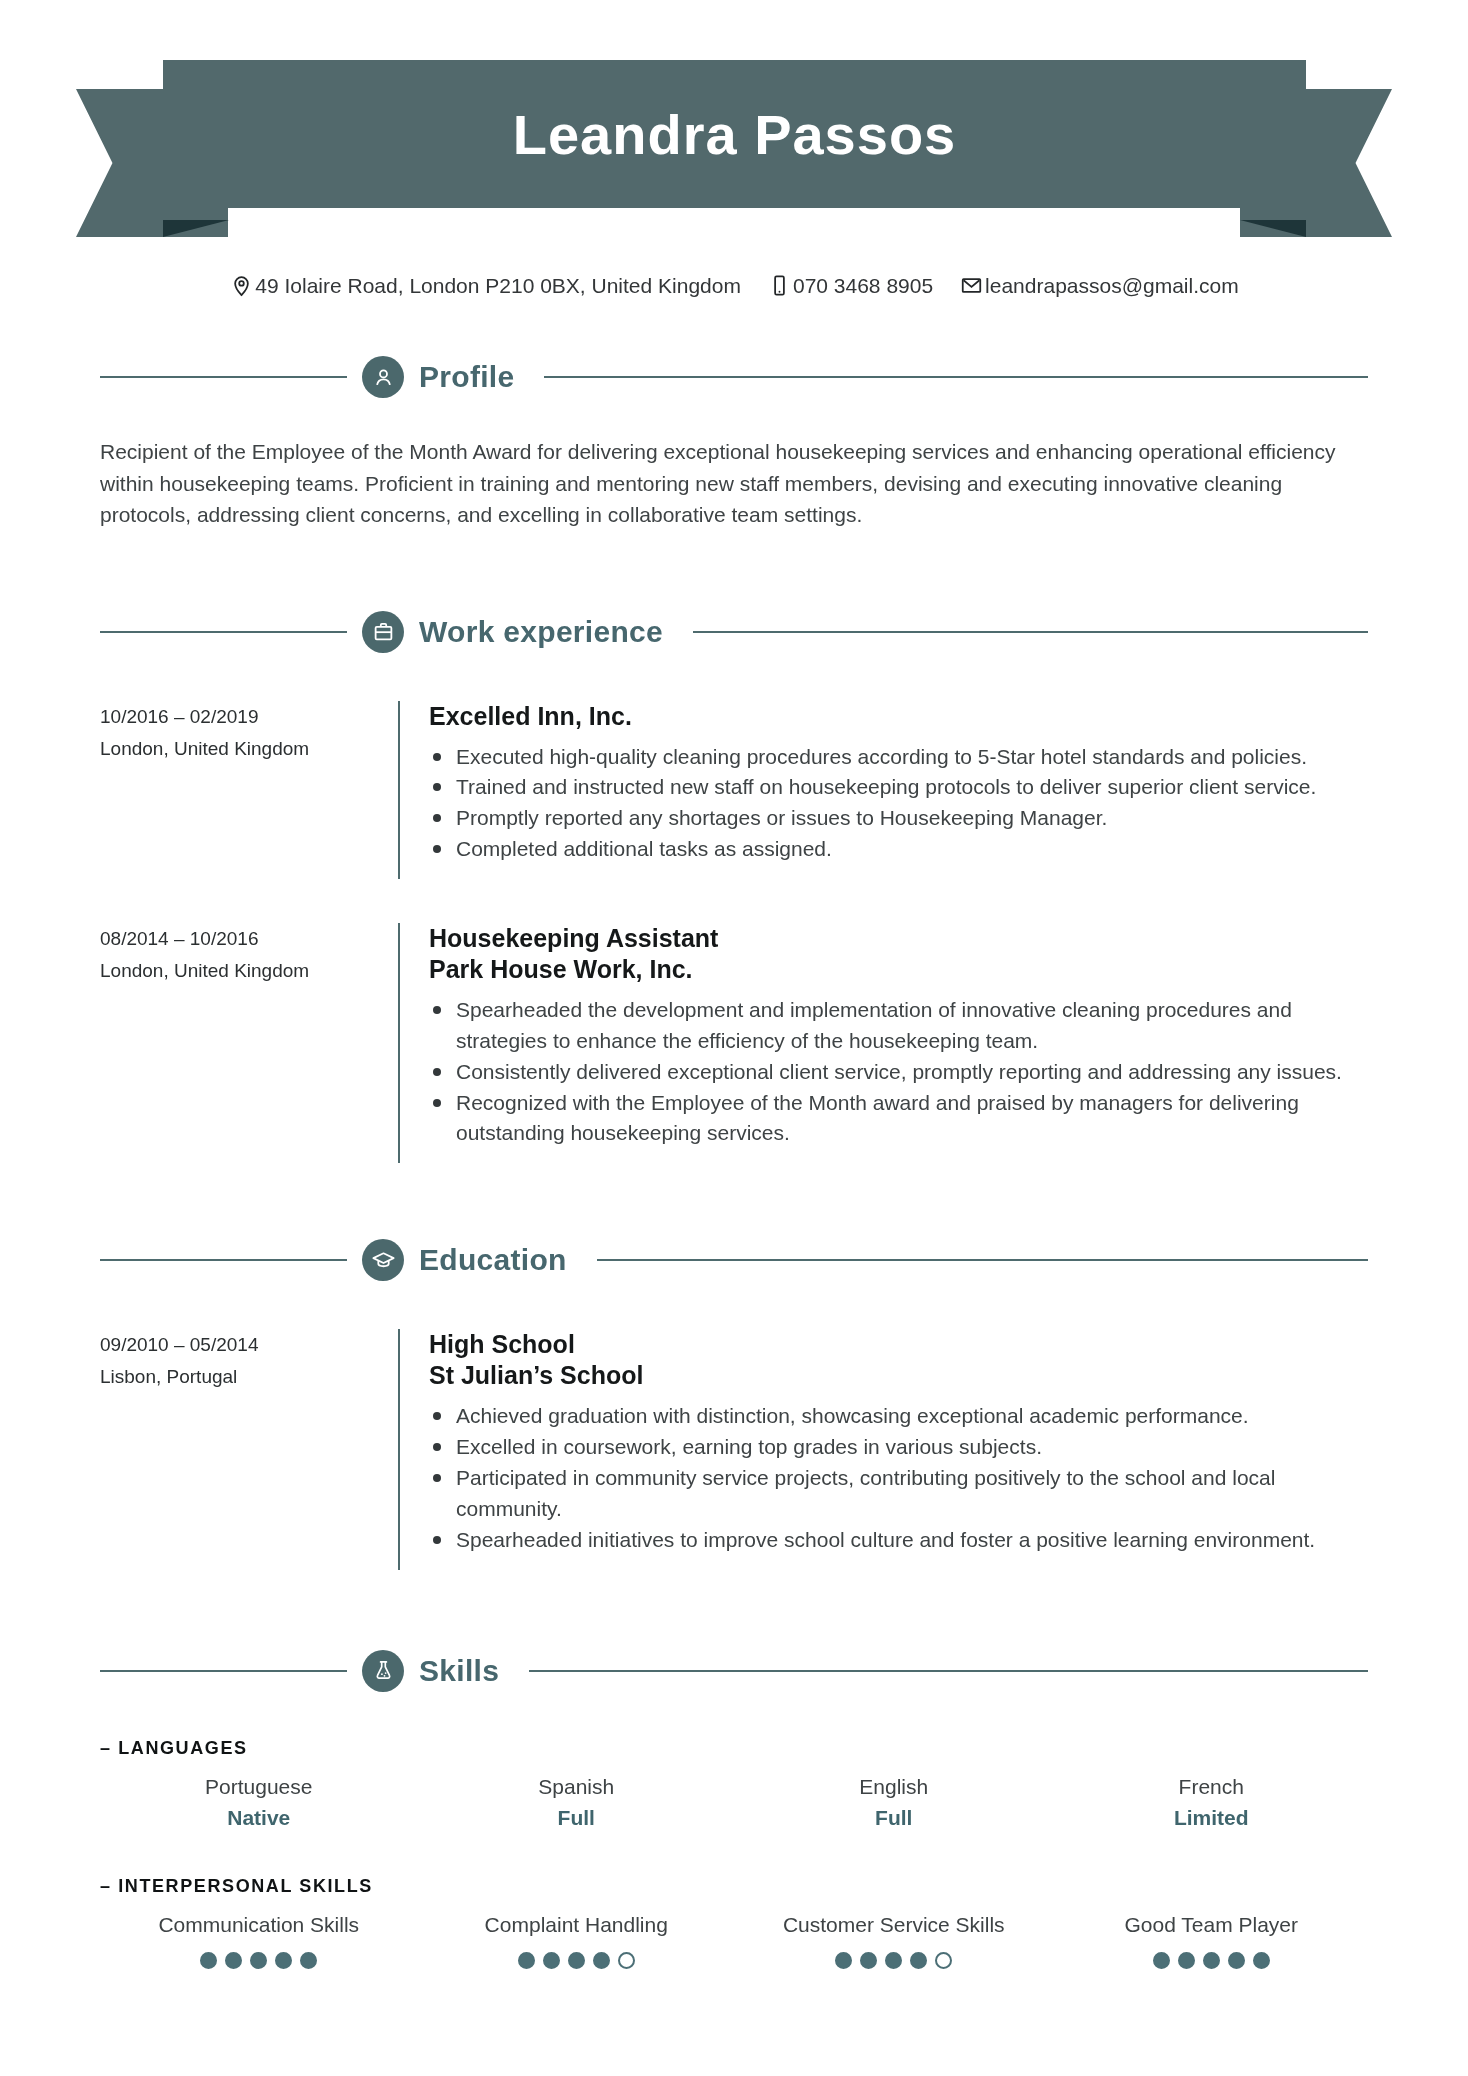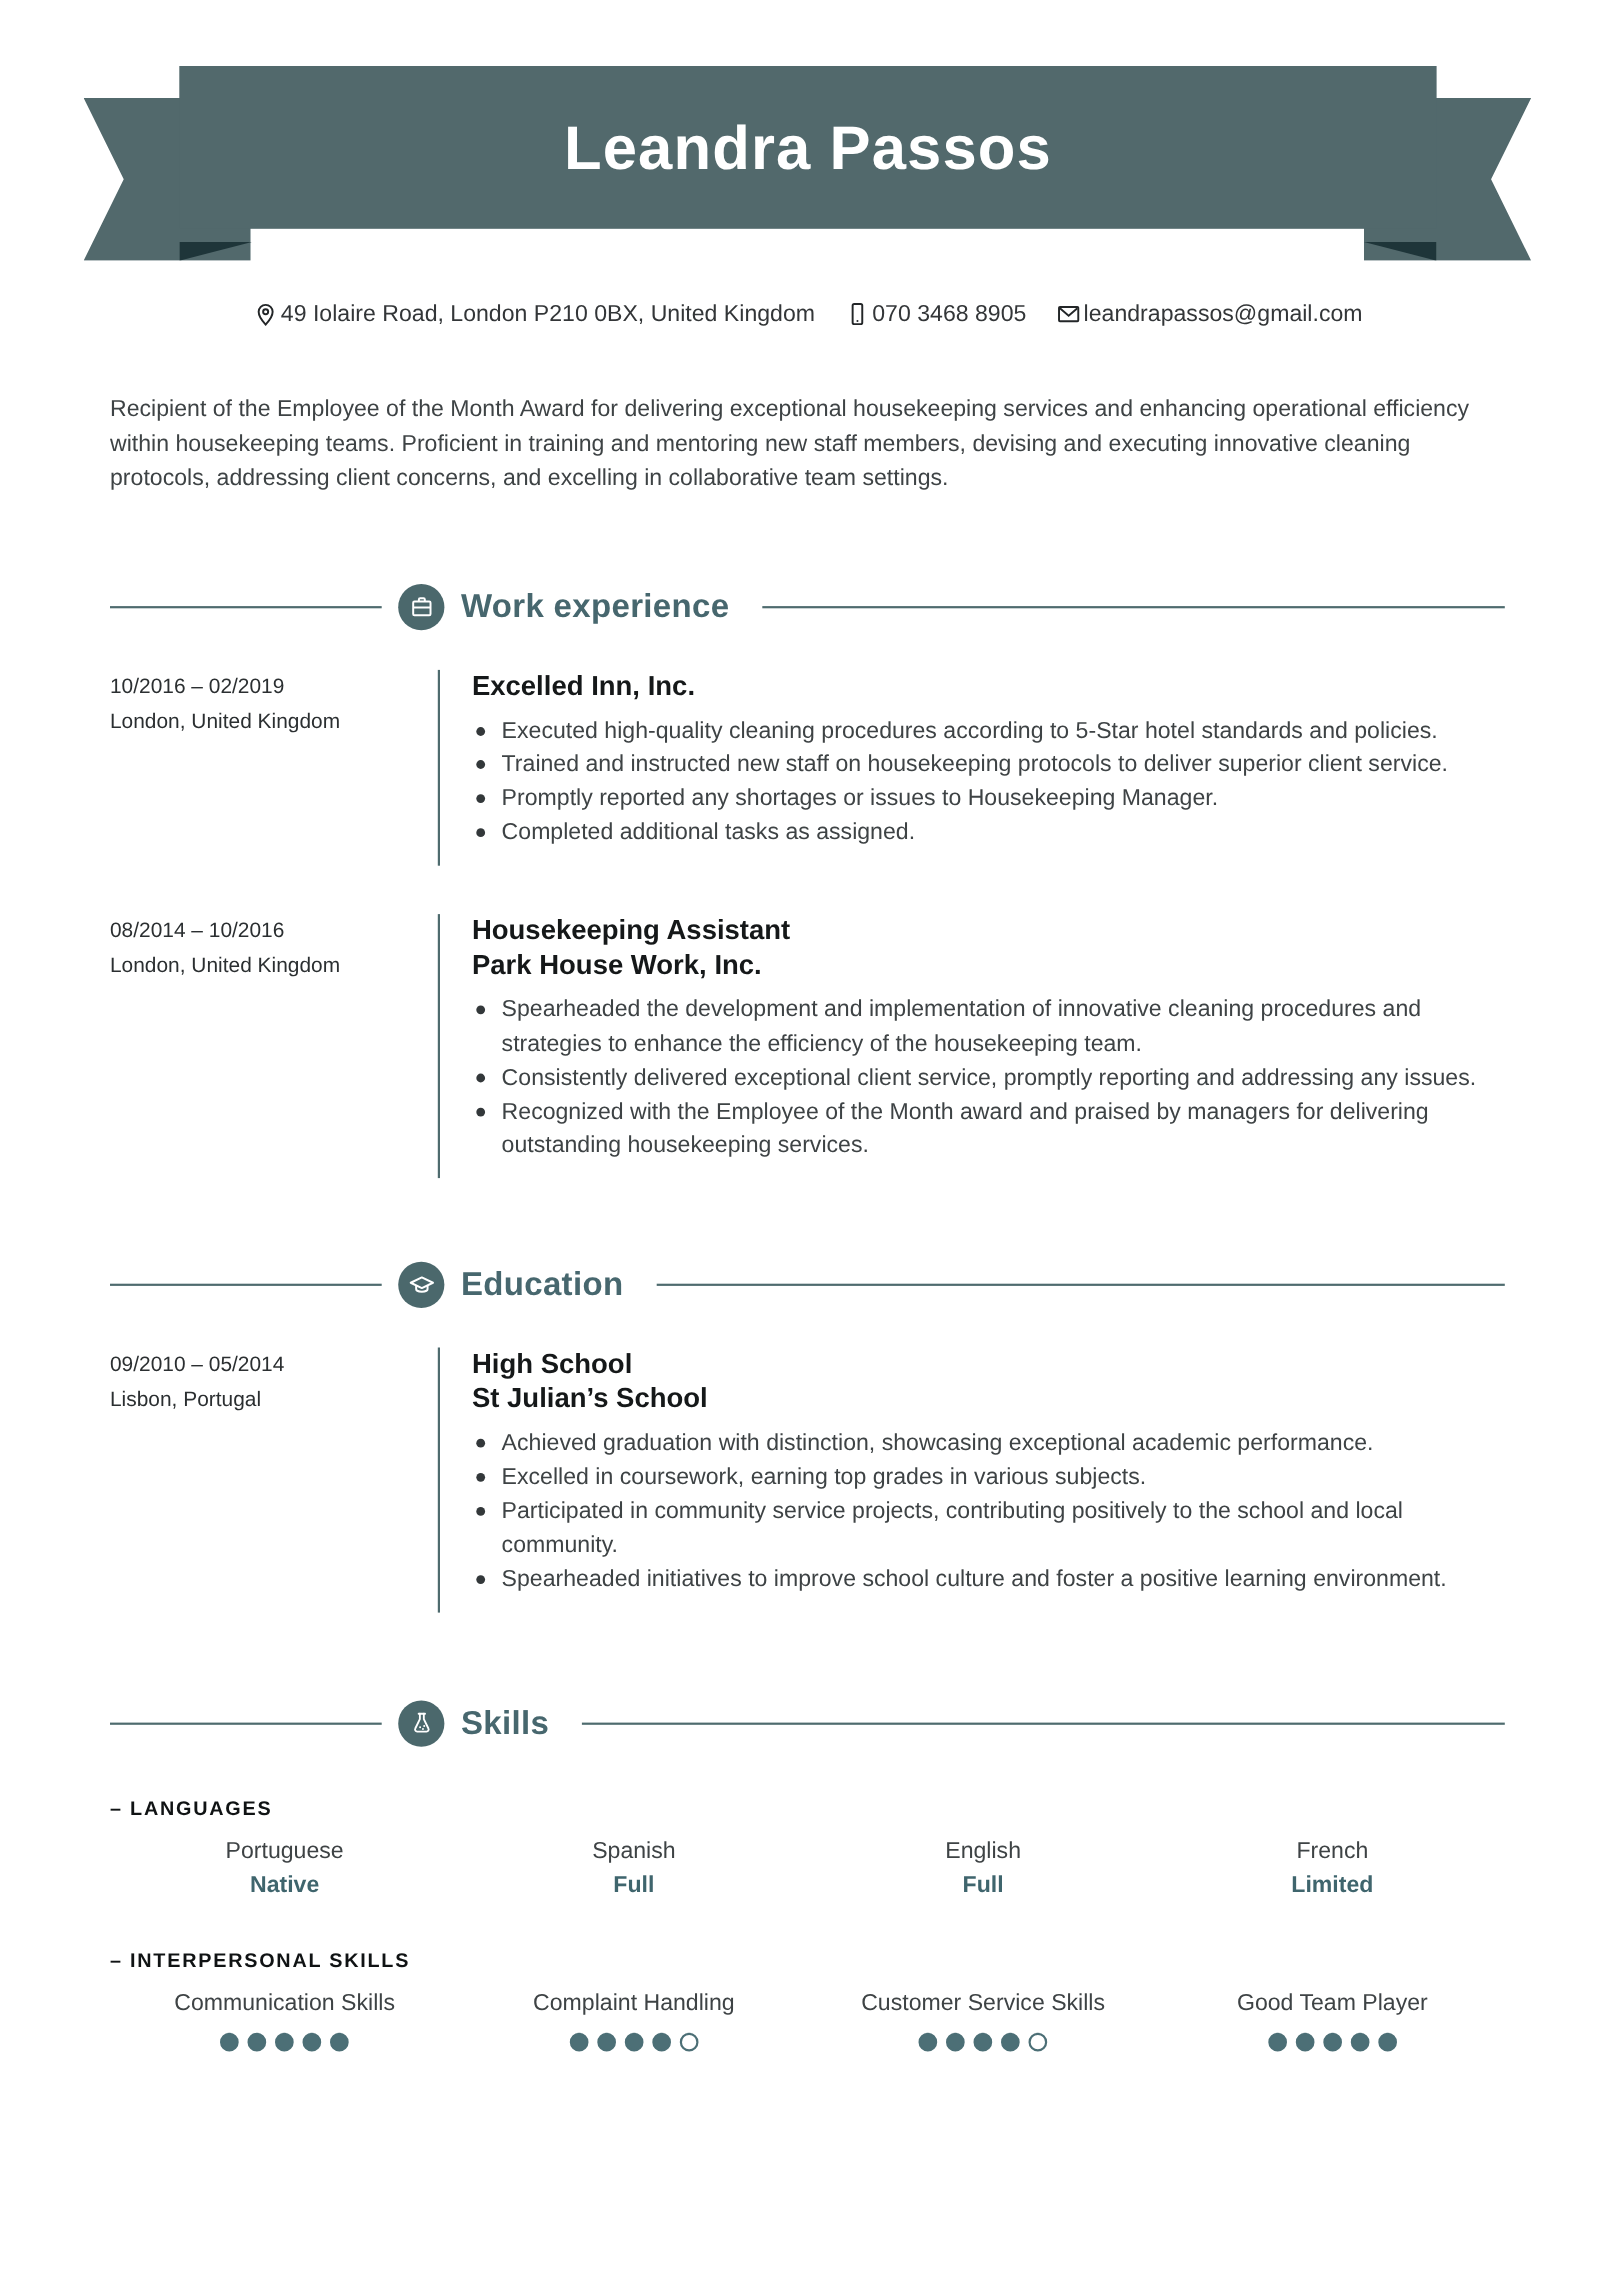--- a/index.html
+++ b/index.html
@@ -34,21 +34,21 @@
   .icon-circle { width:42px; height:42px; border-radius:50%; background:#4b686c; flex:none;
     display:flex; align-items:center; justify-content:center; margin:0 15px; }
   .icon-circle svg { width:27px; height:27px; display:block; }
   .section-title { font-size:30px; font-weight:bold; color:#47676e; margin-right:30px; letter-spacing:0.3px; white-space:nowrap; }
 
   .profile-section { margin-top:58px; }
   .profile-text { margin:38px 98px 0 100px; font-size:21px; line-height:1.5; color:#3e4345; }
 
   .work-section { margin-top:80px; }
   .education-section { margin-top:76px; }
-  .entries { margin-top:36px; }
+  .entries { margin-top:48px; }
   .entry { display:flex; margin:0 98px 0 100px; }
   .entry + .entry { margin-top:44px; }
   .entry-left { width:298px; flex:none; padding-top:5px; }
   .entry-dates { font-size:19px; color:#2b2f31; }
   .entry-location { font-size:19px; color:#2b2f31; margin-top:10px; }
   .entry-divider { width:2px; background:#4e6b6e; flex:none; }
   .entry-body { flex:1; padding-left:29px; padding-bottom:14px; }
   .entry-role, .entry-company { font-size:25px; font-weight:bold; color:#151819; line-height:1.24; }
   .entry-bullets { list-style:none; margin-top:10px; }
   .entry-bullets li { position:relative; padding-left:27px; font-size:21px; line-height:1.47; color:#3e4345; }
@@ -105,20 +105,31 @@
         <svg viewBox="0 0 24 24" fill="none" stroke="#232628" stroke-width="1.7">
           <rect x="3.6" y="5.8" width="16.8" height="12.4" rx="0.8"></rect>
           <polyline points="4.4,7 12,13.4 19.6,7"></polyline>
         </svg>
       </span>
       <span>leandrapassos@gmail.com</span>
     </span>
   </div>
 
   <section class="profile-section">
+    <div class="section-header">
+      <div class="rule rule-left"></div>
+      <div class="icon-circle">
+        <svg viewBox="0 0 24 24" fill="none" stroke="#ffffff" stroke-width="1.6">
+          <circle cx="12" cy="8.8" r="3.1"></circle>
+          <path d="M6.3 18.6c.6-3.3 2.7-5 5.7-5s5.1 1.7 5.7 5"></path>
+        </svg>
+      </div>
+      <h2 class="section-title">Profile</h2>
+      <div class="rule rule-right"></div>
+    </div>
     <p class="profile-text">Recipient of the Employee of the Month Award for delivering exceptional housekeeping services and enhancing operational efficiency within housekeeping teams. Proficient in training and mentoring new staff members, devising and executing innovative cleaning protocols, addressing client concerns, and excelling in collaborative team settings.</p>
   </section>
 
   <section class="work-section">
     <div class="section-header">
       <div class="rule rule-left"></div>
       <div class="icon-circle">
         <svg viewBox="0 0 24 24" fill="none" stroke="#ffffff" stroke-width="1.6">
           <rect x="5" y="7.8" width="14" height="11.2" rx="1"></rect>
           <path d="M9.6 7.8V6.2a1 1 0 0 1 1-1h2.8a1 1 0 0 1 1 1v1.6"></path>

